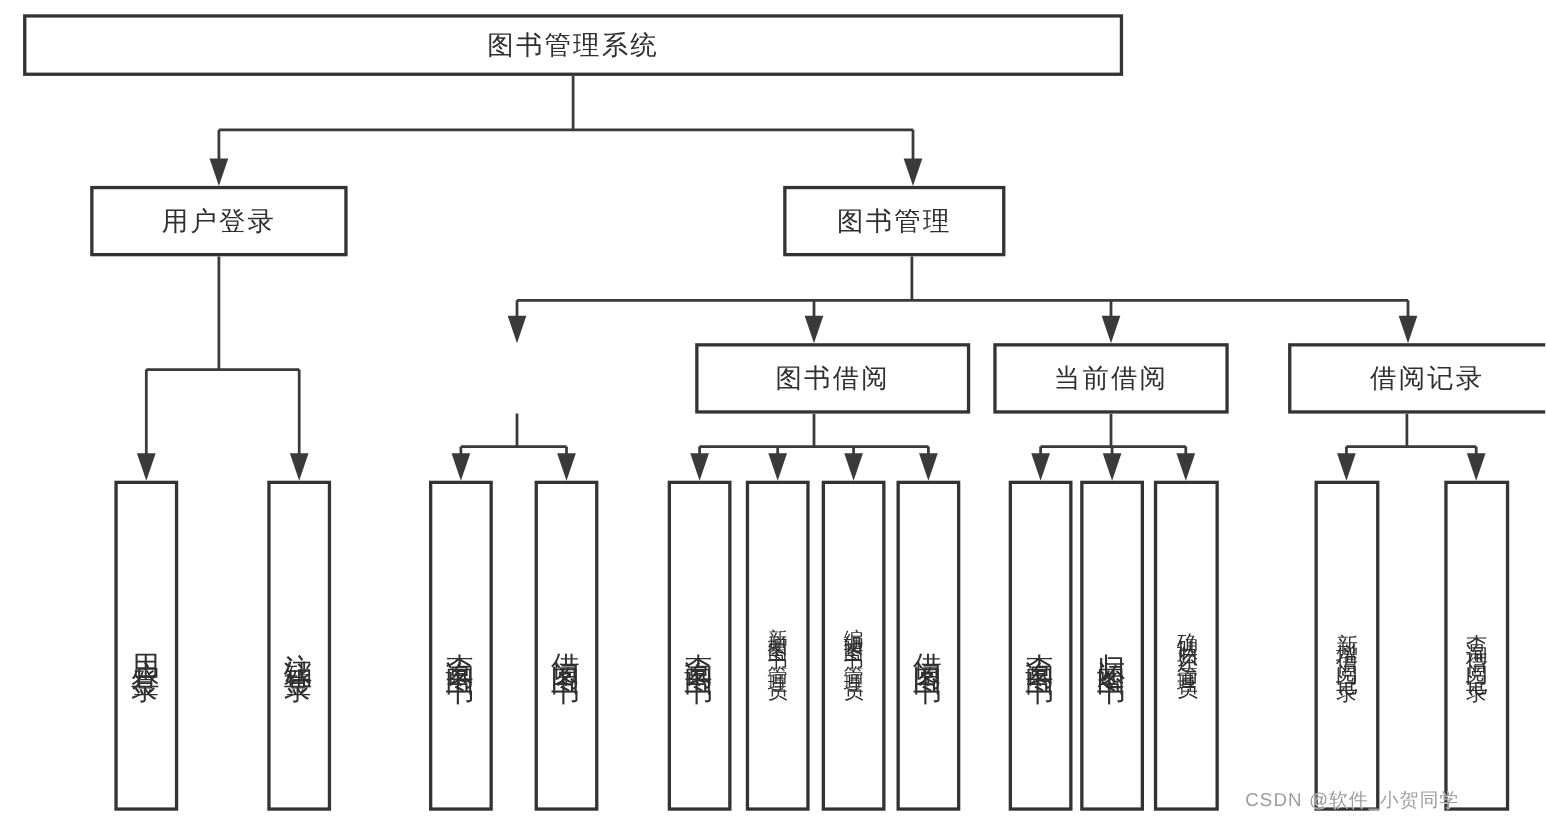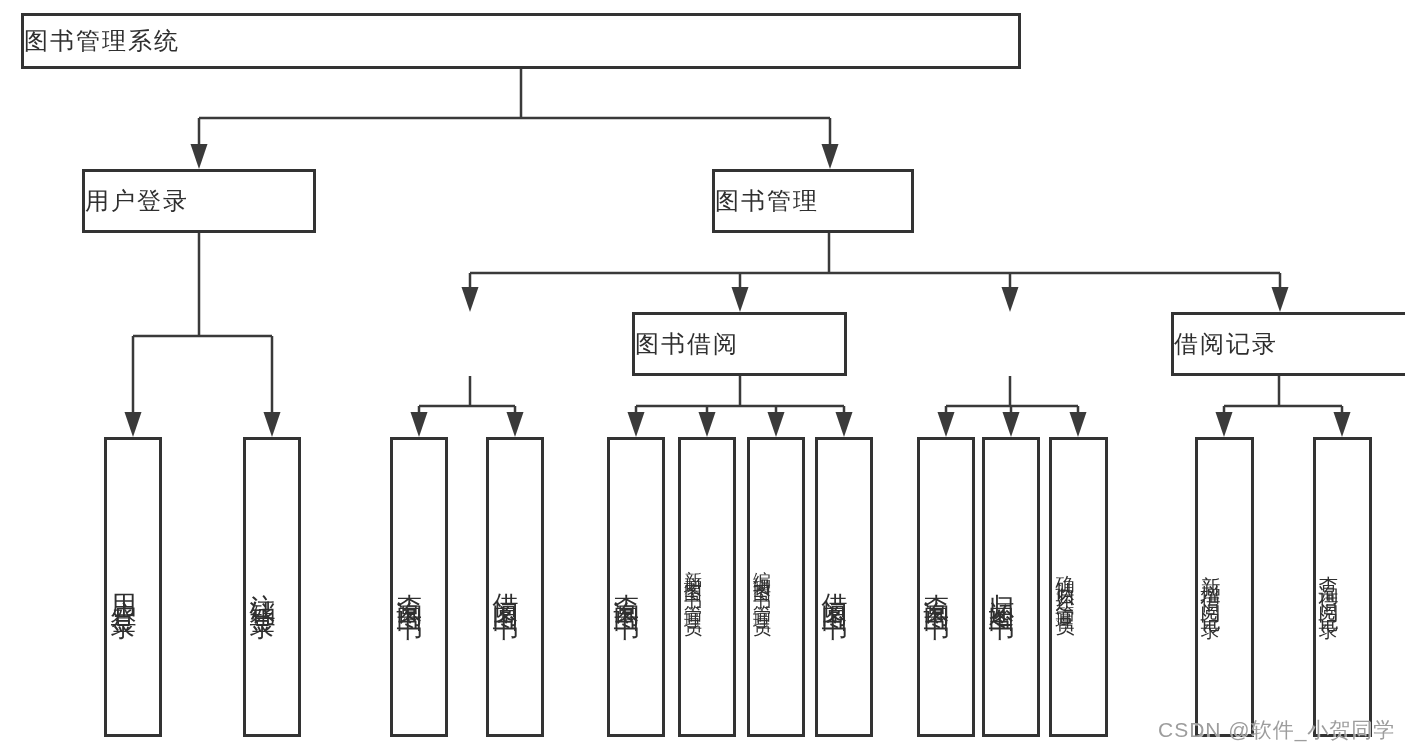--- a/index.html
+++ b/index.html
@@ -18,46 +18,45 @@
     overflow:hidden;
   }
   #connectors{position:absolute;left:0;top:0;width:1405px;height:747px;}
   #connectors path{stroke:var(--line);stroke-width:2.5;fill:none;}
   #connectors polygon{fill:var(--line);stroke:none;}
   .box{
     position:absolute;
     box-sizing:border-box;
     border:3px solid var(--border);
     background:var(--background);
-    display:flex;align-items:center;justify-content:flex-start;
+    display:flex;align-items:center;justify-content:center;
   }
   .lbl{
     font-size:24px;
     color:var(--text);
     letter-spacing:2px;
     white-space:nowrap;
   }
   .vlbl{
     writing-mode:vertical-rl;
     text-orientation:mixed;
     white-space:nowrap;
   }
   .c4{font-size:26px;letter-spacing:7px;}
   .c6{font-size:20px;letter-spacing:9px;}
   .c9{font-size:19px;letter-spacing:6px;}
   .c10{font-size:18px;letter-spacing:7px;}
   #watermark{
     position:absolute;
     left:1132px;top:716px;
-    font-size:21px;
+    font-size:17px;
     letter-spacing:1px;
     color:var(--watermark);
     text-shadow:1px 1px 0 rgba(255,255,255,.65);
     white-space:nowrap;
-    margin-left:26px;
   }
 </style>
 </head>
 <body>
 
 <div id="canvas">
 
   <svg id="connectors" viewBox="0 0 1405 747" xmlns="http://www.w3.org/2000/svg">
     <g>
       <path d="M521 69 V118 M199 118 H830 M199 118 V145 M830 118 V145"></path>
@@ -105,22 +104,25 @@
     <span class="lbl">图书管理系统</span>
   </div>
 
   <div class="box" style="left:82px;top:169px;width:234px;height:64px">
     <span class="lbl">用户登录</span>
   </div>
   <div class="box" style="left:712px;top:169px;width:202px;height:64px">
     <span class="lbl">图书管理</span>
   </div>
 
-  <div class="box" style="left:632px;top:312px;width:215px;height:64px">
+  <div class="box" style="left:632px;top:312px;width:250px;height:64px">
     <span class="lbl">图书借阅</span>
+  </div>
+  <div class="box" style="left:903px;top:312px;width:214px;height:64px">
+    <span class="lbl">当前借阅</span>
   </div>
   <div class="box" style="left:1171px;top:312px;width:253px;height:64px">
     <span class="lbl">借阅记录</span>
   </div>
 
   <div class="box" style="left:104px;top:437px;width:58px;height:300px">
     <span class="lbl vlbl c4">用户登录</span>
   </div>
   <div class="box" style="left:243px;top:437px;width:58px;height:300px">
     <span class="lbl vlbl c4">注销登录</span>

